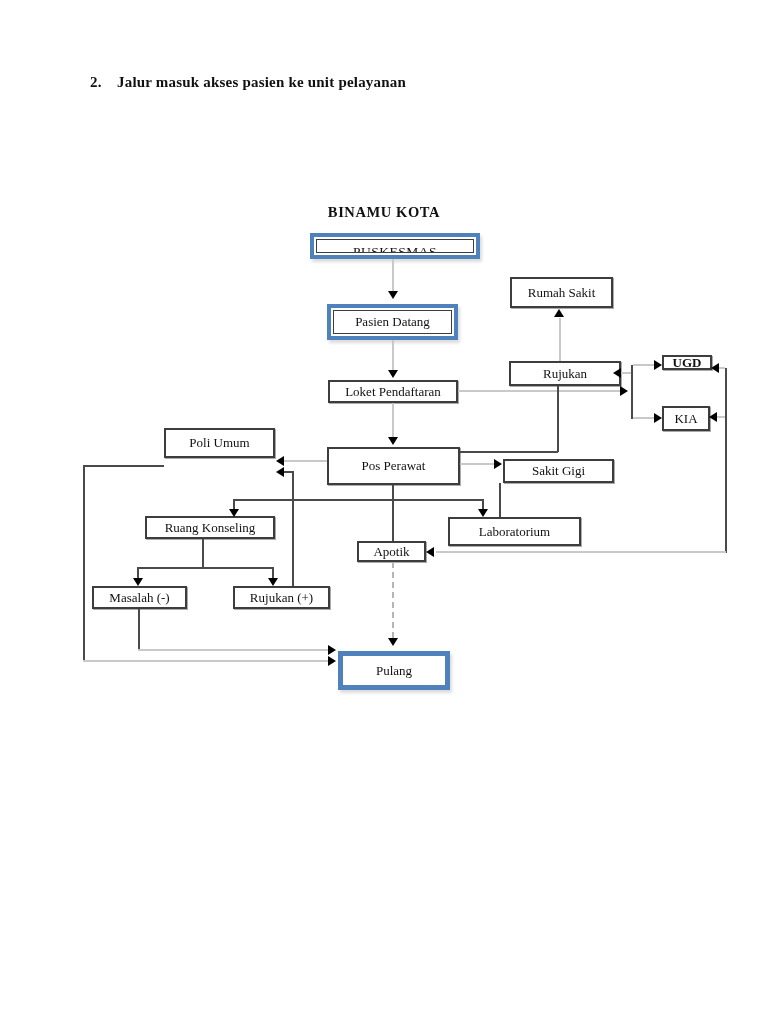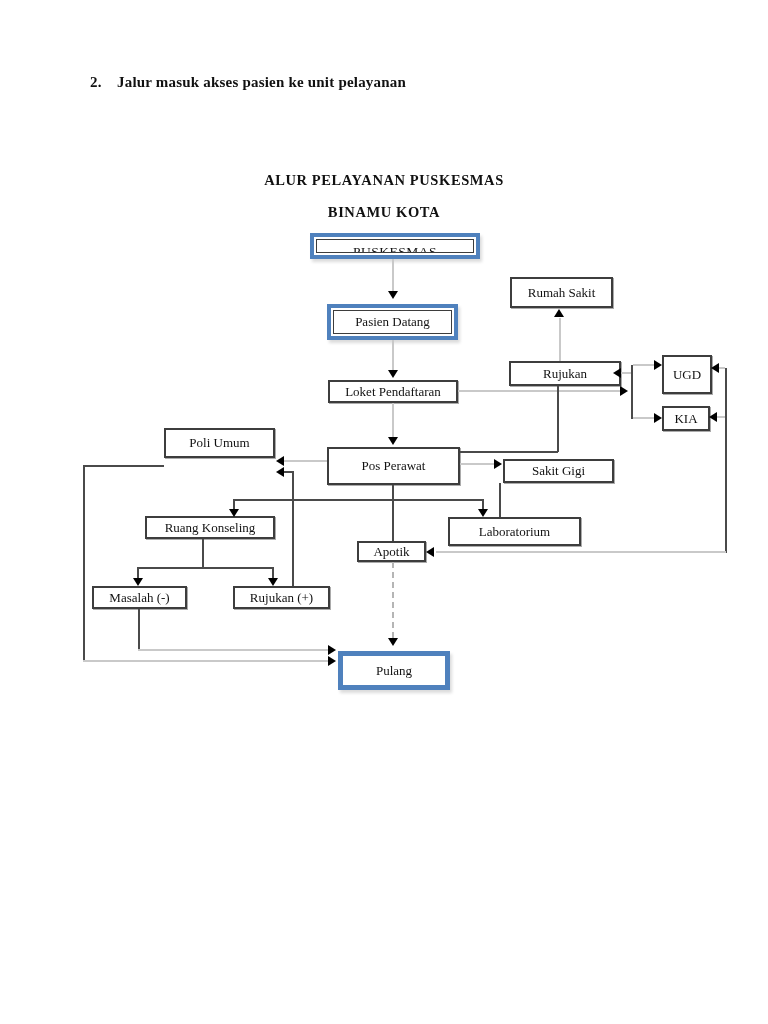--- a/index.html
+++ b/index.html
@@ -15,21 +15,21 @@
   .thin{border:2px solid #3d3d3d;box-shadow:1px 1px 0 #ababab;}
   .blue{border:4px solid #4f81bd;box-shadow:2px 3px 3px #dcdcdc;}
   .inner{position:absolute;left:2px;right:2px;top:2px;bottom:2px;border:1px solid #3d3d3d;display:flex;align-items:center;justify-content:center;overflow:hidden;}
   .clip .inner{align-items:flex-start;}
   .clip .inner span{position:relative;top:4px;font-size:13.5px;letter-spacing:.5px;}
   #n-puskesmas{left:310px;top:233px;width:170px;height:26px;}
   #n-pasien{left:327px;top:304px;width:131px;height:36px;padding-left:46px;}
   #n-rumahsakit{left:510px;top:277px;width:103px;height:31px;}
   #n-loket{left:328px;top:380px;width:130px;height:23px;}
   #n-rujukan{left:509px;top:361px;width:112px;height:25px;}
-  #n-ugd{left:662px;top:355px;width:50px;height:39px;}
+  #n-ugd{left:662px;top:355px;width:50px;height:15px;font-weight:bold;}
   #n-kia{left:662px;top:406px;width:48px;height:25px;}
   #n-posperawat{left:327px;top:447px;width:133px;height:38px;}
   #n-poliumum{left:164px;top:428px;width:111px;height:30px;}
   #n-poligigi{left:503px;top:459px;width:111px;height:24px;}
   #n-ruangkonseling{left:145px;top:516px;width:130px;height:23px;}
   #n-laboratorium{left:448px;top:517px;width:133px;height:29px;}
   #n-apotik{left:357px;top:541px;width:69px;height:21px;}
   #n-masalahmin{left:92px;top:586px;width:95px;height:23px;}
   #n-masalahplus{left:233px;top:586px;width:97px;height:23px;}
   #n-pulang{left:338px;top:651px;width:112px;height:39px;border-width:5px;}
@@ -49,21 +49,20 @@
 </style>
 </head>
 <body>
 
 <div class="page">
 
   <div class="heading">
     <span class="num">2.</span><span>Jalur masuk akses pasien ke unit pelayanan</span>
   </div>
 
-  <div class="title t1">ALUR PELAYANAN PUSKESMAS</div>
   <div class="title t2">BINAMU KOTA</div>
 
   <div class="node blue clip" id="n-puskesmas">
     <div class="inner">
         <span>PUSKESMAS</span>
       </div>
   </div>
   <div class="node blue" id="n-pasien">
     <div class="inner">
         <span>Pasien Datang</span>

